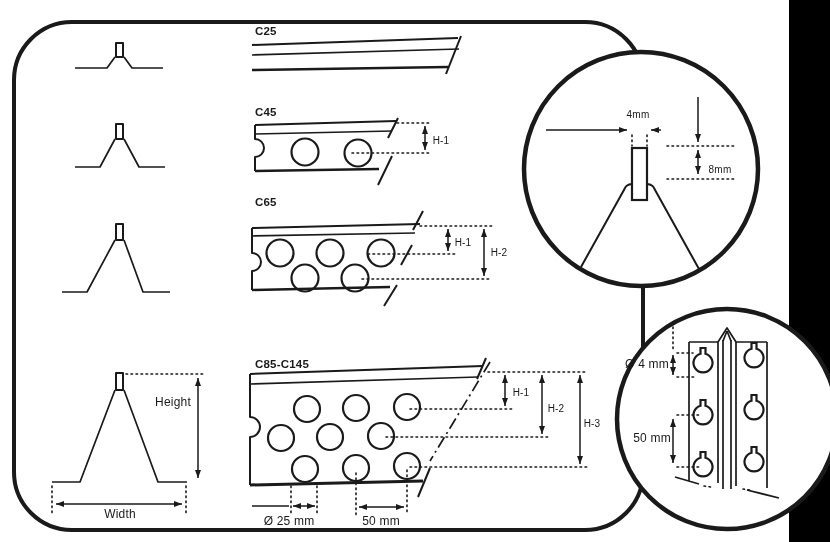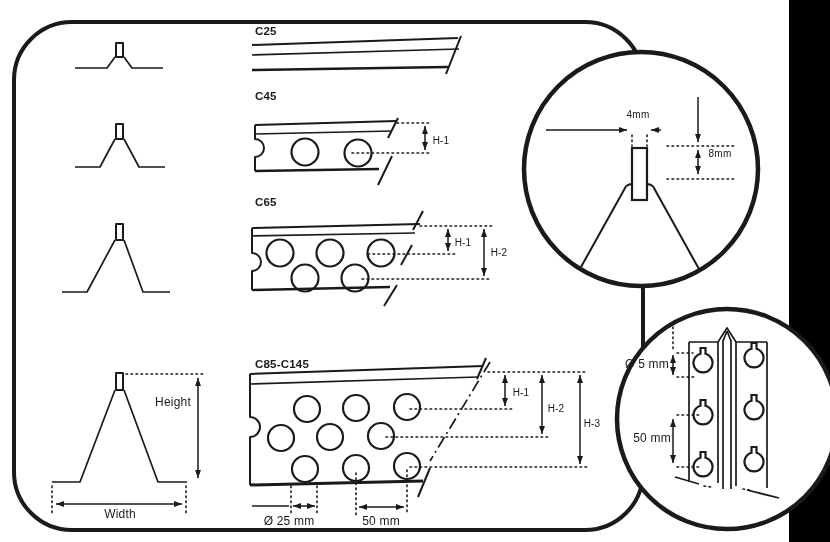--- a/index.html
+++ b/index.html
@@ -164,34 +164,34 @@
     <path class="hole" d="M751.5,452.8 A9.5,9.5 0 1 0 756.5,452.8 L756.5,447 L751.5,447 Z"></path>
     <path class="dot" d="M673,322 L673,350"></path>
     <line class="dim" x1="673" y1="355" x2="673" y2="375" marker-start="url(#ah)" marker-end="url(#ah)"></line>
     <path class="dot" d="M677,353 L693,353 M677,377 L697,377"></path>
     <line class="dim" x1="673" y1="419" x2="673" y2="463" marker-start="url(#ah)" marker-end="url(#ah)"></line>
     <path class="dot" d="M677,415 L700,415 M677,467 L700,467"></path>
   </g>
 </svg>
 
 <div class="lbl left" style="left:255px;top:31px">C25</div>
-<div class="lbl left" style="left:255px;top:96px">C45</div>
+<div class="lbl left" style="left:255px;top:112px">C45</div>
 <div class="lbl left" style="left:255px;top:202px">C65</div>
 <div class="lbl left" style="left:255px;top:364px">C85-C145</div>
 
 <div class="lbl" style="left:441px;top:140px">H-1</div>
 <div class="lbl" style="left:463px;top:242px">H-1</div>
 <div class="lbl" style="left:499px;top:252px">H-2</div>
 <div class="lbl" style="left:521px;top:392px">H-1</div>
 <div class="lbl" style="left:556px;top:408px">H-2</div>
 <div class="lbl" style="left:592px;top:423px">H-3</div>
 
 <div class="lbl big" style="left:173px;top:402px">Height</div>
 <div class="lbl big" style="left:120px;top:514px">Width</div>
 <div class="lbl big" style="left:289px;top:521px">Ø 25 mm</div>
 <div class="lbl big" style="left:381px;top:521px">50 mm</div>
 
 <div class="lbl" style="left:638px;top:114px">4mm</div>
-<div class="lbl" style="left:720px;top:153px">8mm</div>
-<div class="lbl big" style="left:647px;top:364px">Ø 5 mm</div>
+<div class="lbl" style="left:720px;top:169px">8mm</div>
+<div class="lbl big" style="left:647px;top:364px">Ø 4 mm</div>
 <div class="lbl big" style="left:652px;top:438px">50 mm</div>
 
 </div>
 
 </body></html>

